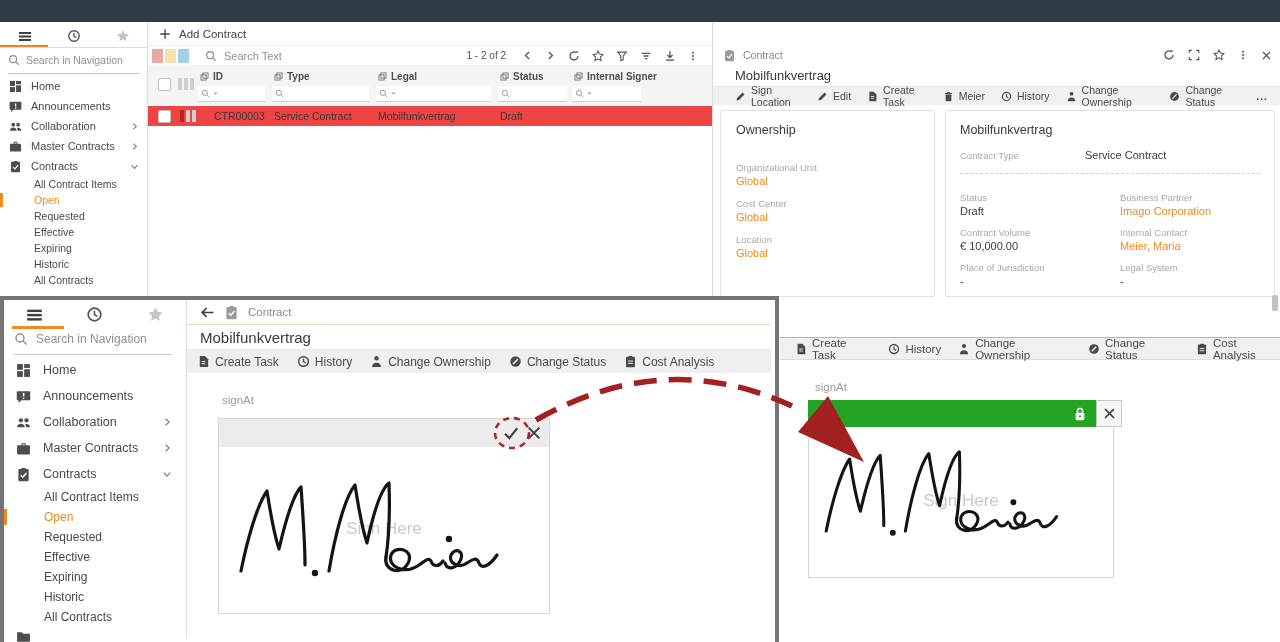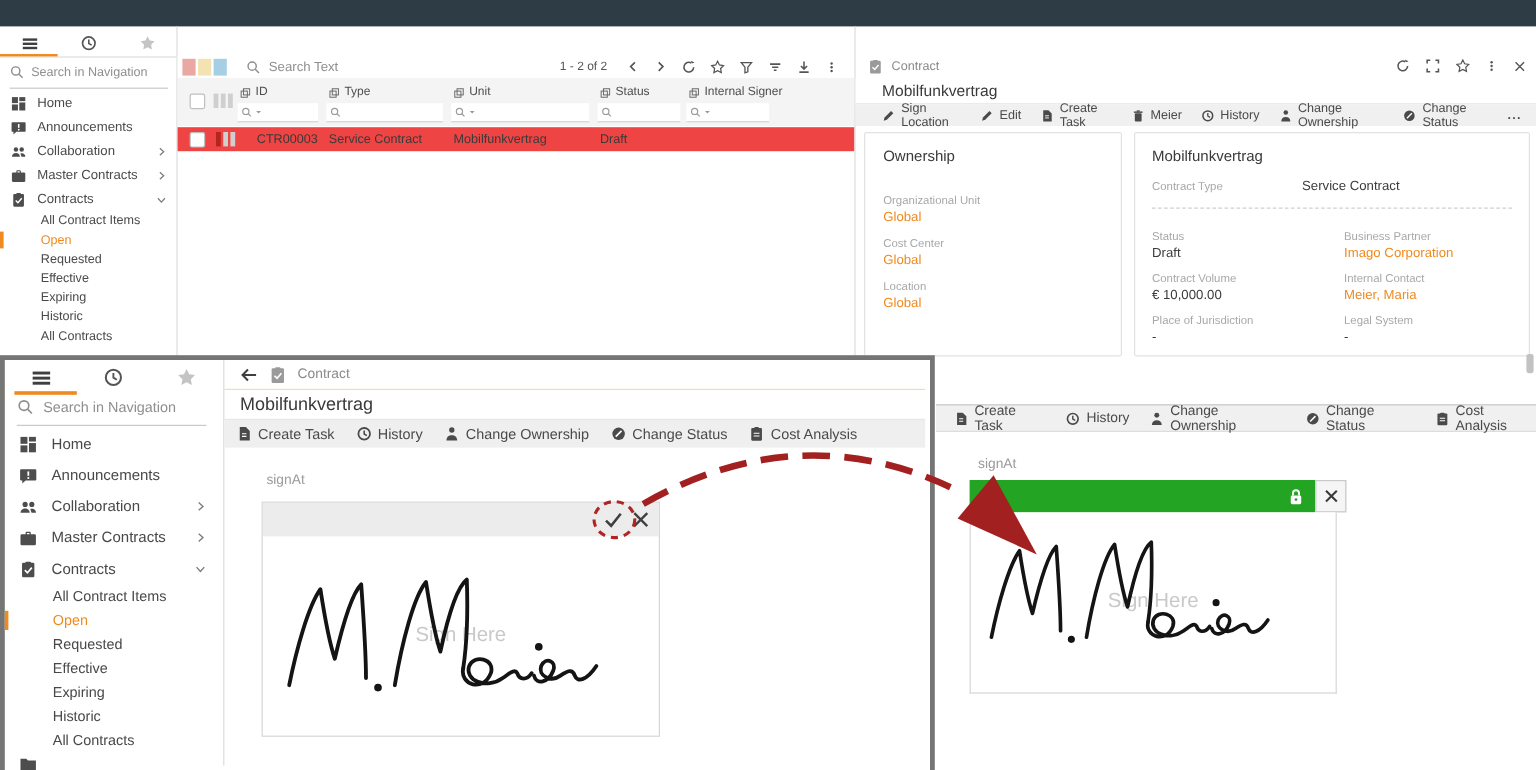--- a/index.html
+++ b/index.html
@@ -19,21 +19,21 @@
   .nav-chev{margin-left:auto;margin-right:8px;color:#7b7b7b;}
   .active-orange{color:#ef8a1f !important;}
   .open-bar{left:0;width:3px;height:14px;background:#ef8a1f;}
   .vdiv{width:1px;background:#dcdcdc;}
   
   .addrow{left:148px;top:22px;width:564px;height:24px;background:#fff;display:flex;align-items:center;gap:8px;padding-left:11px;box-sizing:border-box;font-size:11.5px;color:#444;border-bottom:1px solid #f0f0f0;}
   .searchrow{left:148px;top:46px;width:564px;height:19px;background:#fff;display:flex;align-items:center;font-size:11px;color:#8f8f8f;}
   .chip{width:11px;height:14px;margin-right:2px;}
   .srch-icons{margin-left:auto;display:flex;align-items:center;gap:12px;color:#555;padding-right:14px;}
   .thead{left:148px;top:65px;width:564px;height:40px;background:#f4f4f4;}
-  .th-label{font-size:10px;font-weight:400;color:#4e4e4e;display:flex;align-items:flex-end;gap:4px;}
+  .th-label{font-size:10px;font-weight:700;color:#4e4e4e;display:flex;align-items:center;gap:4px;}
   .th-filter{height:15px;background:#fff;border-bottom:1px solid #cfcfcf;display:flex;align-items:center;padding-left:3px;gap:2px;color:#9a9a9a;font-size:9px;}
   .trow{left:148px;width:564px;height:20px;display:flex;align-items:center;font-size:10.5px;color:#3a3a3a;}
   .cbox{width:11px;height:11px;border:1px solid #bfbfbf;border-radius:2px;background:#fff;}
   .bars{display:flex;gap:2px;}
   .bar{width:4px;height:12px;background:#cfcfcf;}
   .bar.red{background:#b3261e;}
   
   .rpanel-hdr{left:713px;top:45px;width:567px;height:20px;display:flex;align-items:center;gap:7px;padding-left:10px;box-sizing:border-box;font-size:10.5px;color:#8a8a8a;}
   .rp-icons{margin-left:auto;display:flex;gap:13px;align-items:center;color:#5a5a5a;padding-right:8px;}
   .rp-title{left:713px;top:65px;width:567px;height:22px;display:flex;align-items:center;padding-left:22px;box-sizing:border-box;font-size:13px;color:#3a3a3a;background:#fff;border-bottom:1px solid #e6e6e6;}
@@ -195,20 +195,28 @@
     </div>
   <div class="abs nav-item nav-sub" style="top:256px;">
       <span>Historic</span>
     </div>
   <div class="abs nav-item nav-sub" style="top:272px;">
       <span>All Contracts</span>
     </div>
 
   <div class="abs vdiv" style="left:147px;top:22px;height:274px;"></div>
 
+  <div class="abs addrow">
+    <span class="ic">
+        <svg width="12" height="12" viewBox="0 0 14 14">
+          <path d="M7 1.5v11M1.5 7h11" stroke="#444" stroke-width="1.6"></path>
+        </svg>
+      </span>
+    <span>Add Contract</span>
+  </div>
 
   <div class="abs searchrow">
     <span class="chip" style="background:#e9a8a1;margin-left:4px;"></span>
     <span class="chip" style="background:#f3e3b2;"></span>
     <span class="chip" style="background:#a5cfe2;"></span>
     <span class="ic" style="margin-left:14px;margin-right:7px;">
       <svg width="12" height="12" viewBox="0 0 14 14">
           <circle cx="6" cy="6" r="4" fill="none" stroke="#8f8f8f" stroke-width="1.4"></circle>
           <path d="M9 9l3.6 3.6" stroke="#8f8f8f" stroke-width="1.4"></path>
         </svg>
@@ -290,21 +298,21 @@
         </span>
       <span>Type</span>
       </span>
     <span class="abs th-label" style="left:230px;top:6px;">
       <span class="ic">
           <svg width="9" height="9" viewBox="0 0 14 14">
             <rect x="1.5" y="4.5" width="8" height="8" fill="none" stroke="#6a6a6a" stroke-width="1.3"></rect>
             <rect x="4.5" y="1.5" width="8" height="8" fill="none" stroke="#6a6a6a" stroke-width="1.3"></rect>
           </svg>
         </span>
-      <span>Unit</span>
+      <span>Legal</span>
       </span>
     <span class="abs th-label" style="left:352px;top:6px;">
       <span class="ic">
           <svg width="9" height="9" viewBox="0 0 14 14">
             <rect x="1.5" y="4.5" width="8" height="8" fill="none" stroke="#6a6a6a" stroke-width="1.3"></rect>
             <rect x="4.5" y="1.5" width="8" height="8" fill="none" stroke="#6a6a6a" stroke-width="1.3"></rect>
           </svg>
         </span>
       <span>Status</span>
       </span>

